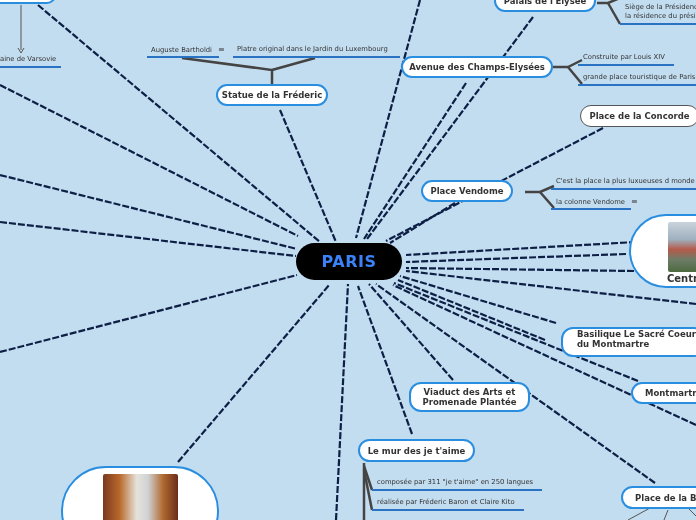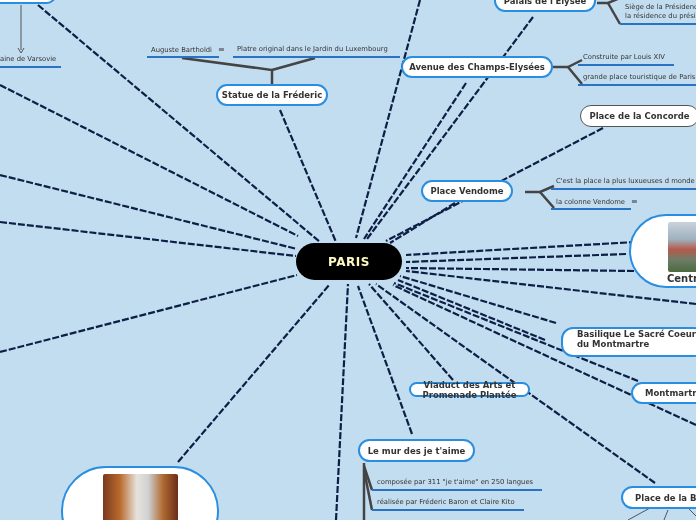--- a/index.html
+++ b/index.html
@@ -2,21 +2,21 @@
 <html><head>
 <meta charset="utf-8">
 <style>
   html, body { margin:0; padding:0; }
   body { width:696px; height:520px; overflow:hidden; background:#c3ddf0; position:relative; font-family:"DejaVu Sans", sans-serif; }
   #canvas { position:absolute; left:0; top:0; width:696px; height:520px; }
   svg.links { position:absolute; left:0; top:0; }
   .node { position:absolute; box-sizing:border-box; background:#fff; border:2px solid #2a8ee0; border-radius:12px; color:#333; font-weight:bold; font-size:8.5px; display:flex; align-items:center; justify-content:center; text-align:center; line-height:10px; white-space:nowrap; }
   .node.plain { border-color:#555; border-width:1px; }
   .node.left { justify-content:flex-start; padding-left:14px; text-align:left; }
-  .central { position:absolute; left:296px; top:243px; width:106px; height:37px; background:#000; border-radius:19px; color:#fef9c3; font-weight:bold; font-size:12px; display:flex; align-items:center; justify-content:center; letter-spacing:0.5px; }
+  .central { position:absolute; left:296px; top:243px; width:106px; height:37px; background:#000; border-radius:19px; color:#3b82f6; font-weight:bold; font-size:16px; display:flex; align-items:center; justify-content:center; letter-spacing:0.5px; }
   .leaf { position:absolute; font-size:6.8px; color:#333; white-space:nowrap; line-height:9px; }
   .leaf-line { position:absolute; height:2px; background:#2a72c2; }
   .notes-icon { display:inline-block; margin-left:6px; font-size:8px; color:#333; }
   .imgnode { position:absolute; box-sizing:border-box; background:#fff; border:2px solid #2a8ee0; }
   .photo { position:absolute; }
   .caption { position:absolute; font-size:10px; font-weight:bold; color:#333; white-space:nowrap; }
 </style>
 </head>
 <body>
 
@@ -115,21 +115,21 @@
 
 <div class="central">PARIS</div>
 
 <div class="node left" style="left:541px;top:327px;width:145px;height:30px;flex-direction:column;align-items:flex-start;margin-left:20px;">
   <span>Basilique Le Sacré Coeur</span>
   <span>du Montmartre</span>
 </div>
 
 <div class="node" style="left:631px;top:382px;width:80px;height:22px;justify-content:flex-start;padding-left:12px;">Montmartre</div>
 
-<div class="node" style="left:409px;top:382px;width:121px;height:15px;flex-direction:column;">
+<div class="node" style="left:409px;top:382px;width:121px;height:30px;flex-direction:column;">
   <span>Viaduct des Arts et</span>
   <span>Promenade Plantée</span>
 </div>
 
 <div class="node" style="left:358px;top:439px;width:117px;height:23px;">Le mur des je t'aime</div>
 <span class="leaf" style="left:377px;top:478px;">composée par 311 "je t'aime" en 250 langues</span>
 <div class="leaf-line" style="left:372px;top:489px;width:170px;"></div>
 <span class="leaf" style="left:377px;top:498px;">réalisée par Fréderic Baron et Claire Kito</span>
 <div class="leaf-line" style="left:372px;top:509px;width:152px;"></div>
 

